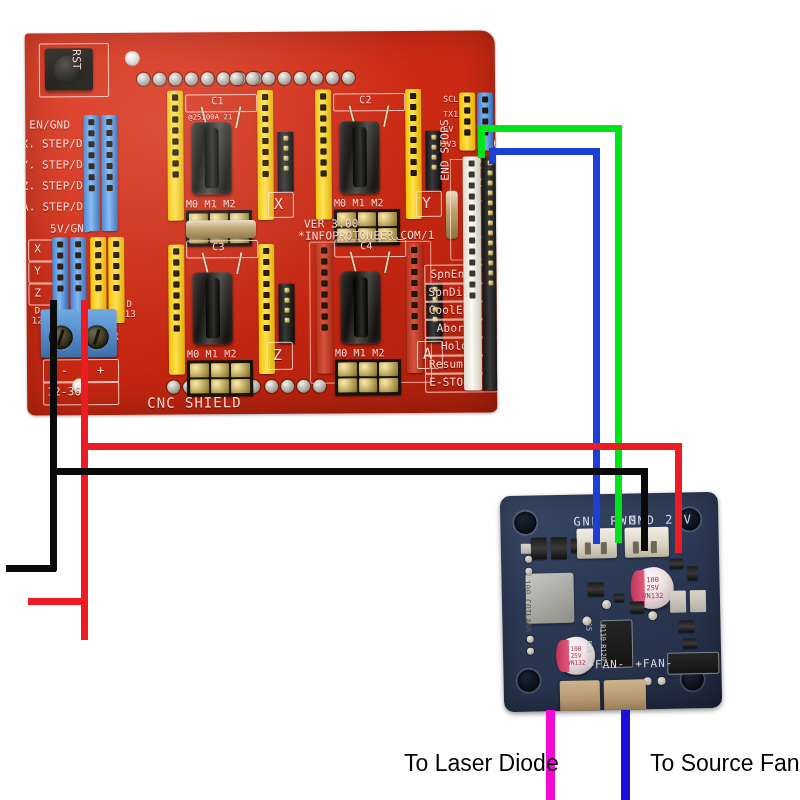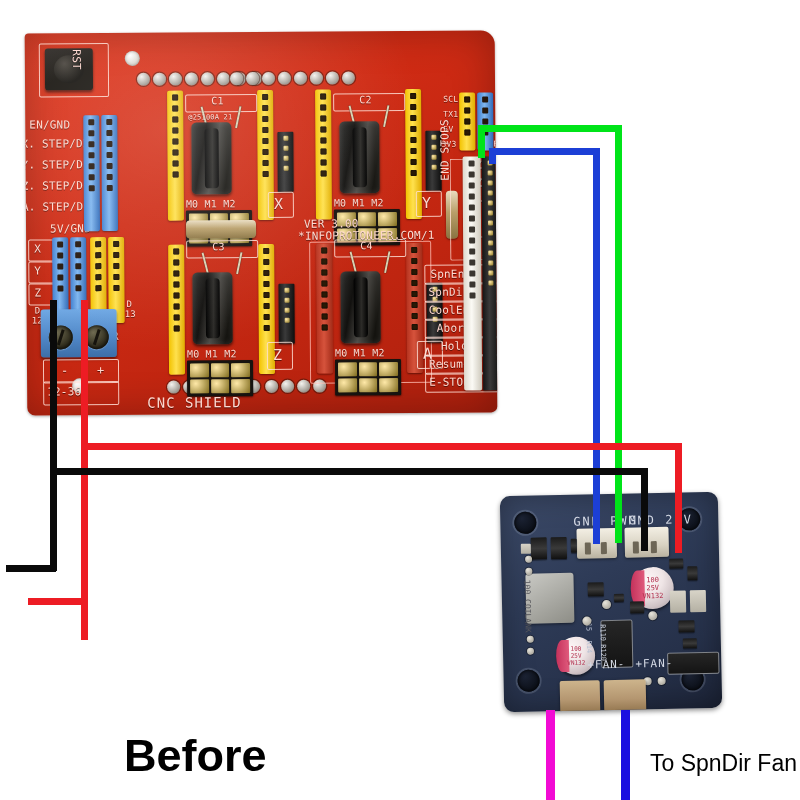--- a/index.html
+++ b/index.html
@@ -612,18 +612,18 @@
   <div class="wire black wh" style="left:50px;top:468px;width:598px;"></div>
   <div class="wire black wv" style="left:641px;top:468px;height:83px;"></div>
   <div class="wire black wh" style="left:6px;top:565px;width:50px;"></div>
   <div class="wire black wv" style="left:6px;top:565px;height:6px;"></div>
 
   <div class="wire magenta wv" style="left:546px;top:710px;width:9px;height:90px;"></div>
 
   <div class="wire dblue wv" style="left:621px;top:710px;width:9px;height:90px;"></div>
 
 
-  <div class="lbl big" style="left:124px;top:730px;">Before</div>
-
-
-  <div class="lbl cap2" style="left:650px;top:750px;">To SpnDir Fan</div>
+
+  <div class="lbl cap2" style="left:404px;top:750px;">To Laser Diode</div>
+
+  <div class="lbl cap2" style="left:650px;top:750px;">To Source Fan</div>
 
 </div>
 
 </body></html>

